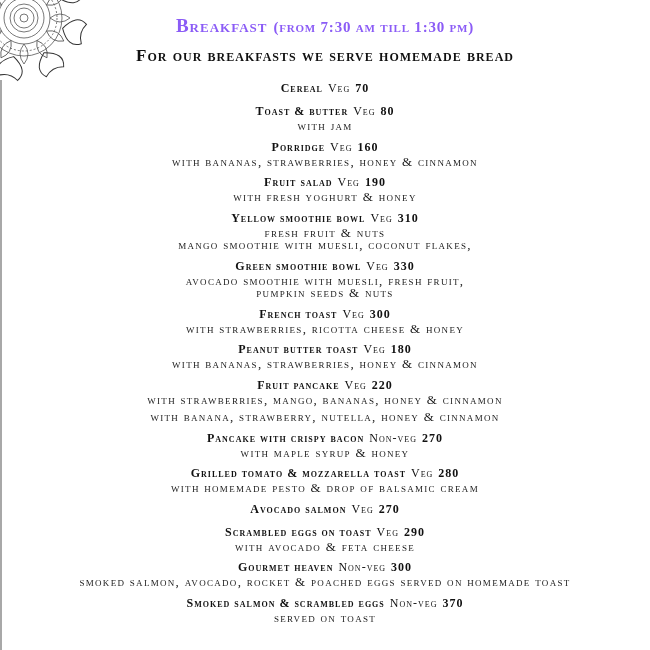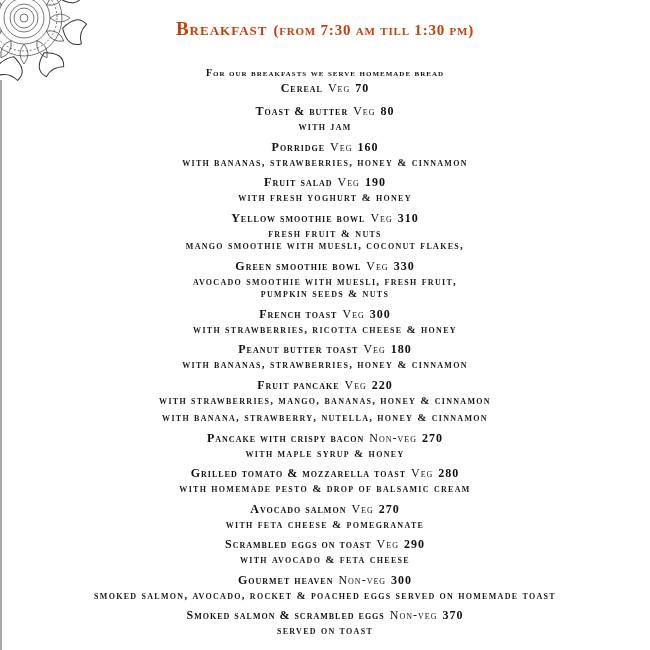--- a/index.html
+++ b/index.html
@@ -9,38 +9,38 @@
     font-family: "Liberation Serif", "DejaVu Serif", serif;
   }
   .left-rule {
     position:absolute; left:0; top:80px; width:2px; height:570px;
     background:#a8a8a8;
   }
   .mandala { position:absolute; left:-40px; top:-46px; width:128px; height:128px; }
   .header { position:absolute; top:14px; left:0; width:650px; text-align:center; }
   .title {
     font-variant: small-caps; font-size:19px; font-weight:bold; letter-spacing:1px;
-    line-height:30px; color:#c2410c;
+    line-height:24px; color:#8b5cf6;
   }
   .title .hours { font-weight:bold; font-size:15px; letter-spacing:0.8px; margin-left:6px; }
   .subtitle {
-    font-variant: small-caps; font-weight:bold; font-size:10px; letter-spacing:1px;
-    line-height:18px; margin-top:19px;
+    font-variant: small-caps; font-weight:bold; font-size:17px; letter-spacing:1px;
+    line-height:18px; margin-top:8px;
   }
   .menu { position:absolute; top:79px; left:0; width:650px; text-align:center; }
   .item { margin-bottom:5px; }
   .item-name {
     font-variant: small-caps; font-weight:bold; font-size:12px; letter-spacing:1px;
     line-height:18px;
   }
   .item-name .diet { font-weight:normal; margin-left:5px; }
   .item-name .price { font-weight:bold; margin-left:5px; }
   .item-desc {
-    font-variant: small-caps; text-transform: lowercase; font-size:11px; letter-spacing:1.3px;
-    line-height:12.5px; font-weight:bold; color:#1a1a1a;
+    font-variant: small-caps; text-transform: lowercase; font-size:13px; letter-spacing:1.3px;
+    line-height:12.5px; font-weight:normal; color:#1a1a1a;
   }
   .item-desc span { display:block; }
 </style>
 </head>
 <body>
 
 <div class="left-rule"></div>
 
 <svg class="mandala" viewBox="-64 -64 128 128">
   <g fill="none" stroke="#555" stroke-width="0.8">
@@ -176,23 +176,20 @@
       <span>Grilled tomato &amp; mozzarella toast</span><span class="diet">Veg</span><span class="price">280</span>
     </div>
     <div class="item-desc">
         <span>with homemade pesto &amp; drop of balsamic cream</span>
       </div>
   </div>
     <div class="item">
     <div class="item-name">
       <span>Avocado salmon</span><span class="diet">Veg</span><span class="price">270</span>
     </div>
-    <div class="item-desc">
-        <span>with feta cheese &amp; pomegranate</span>
-      </div>
   </div>
     <div class="item">
     <div class="item-name">
       <span>Scrambled eggs on toast</span><span class="diet">Veg</span><span class="price">290</span>
     </div>
     <div class="item-desc">
         <span>with avocado &amp; feta cheese</span>
       </div>
   </div>
     <div class="item">

